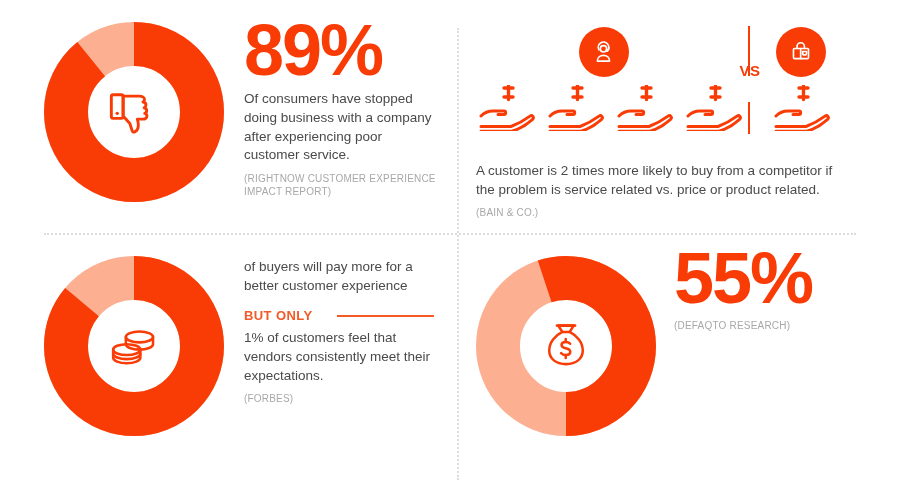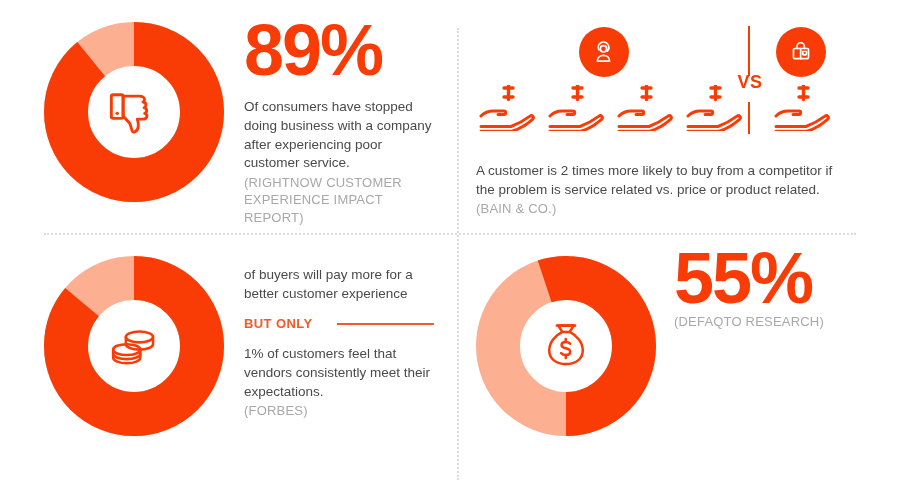--- a/index.html
+++ b/index.html
@@ -86,31 +86,31 @@
     white-space: nowrap;
   }
   #quad-tl .big-pct { margin-top: -6px; }
   #quad-bl .big-pct { margin-top: -8px; }
   #quad-br .big-pct { margin-top: -8px; }
 
   .body-text {
     color: #4a4a4a;
     font-size: 13.5px;
     line-height: 1.38;
-    margin-top: 14px;
+    margin-top: 6px;
     max-width: 190px;
   }
   #quad-tr .body-text { max-width: 372px; }
 
   .source {
     color: #a8a8a8;
-    font-size: 13px;
+    font-size: 10px;
     letter-spacing: 0.2px;
     line-height: 1.35;
-    margin-top: 1px;
+    margin-top: 7px;
     text-transform: uppercase;
     max-width: 200px;
   }
 
   
   .but-only-row {
     display: flex;
     align-items: center;
     gap: 25px;
     margin-top: 13px;
@@ -171,25 +171,25 @@
     left: 272px;
     width: 2px;
     background: #f93c06;
   }
   #vs-line-top { top: 4px; height: 50px; }
   #vs-line-bottom { top: 80px; height: 32px; }
 
   .vs-label {
     position: absolute;
     left: 258px;
-    top: 50px;
+    top: 40px;
     width: 32px;
     text-align: center;
     color: #f93c06;
-    font-size: 18px;
+    font-size: 15px;
     font-weight: bold;
     letter-spacing: 0.5px;
   }
 
   #quad-tr .body-text { margin-top: 0; }
   #quad-tr .stat-col {
     left: 0;
     top: 140px;
     width: 372px;
   }

